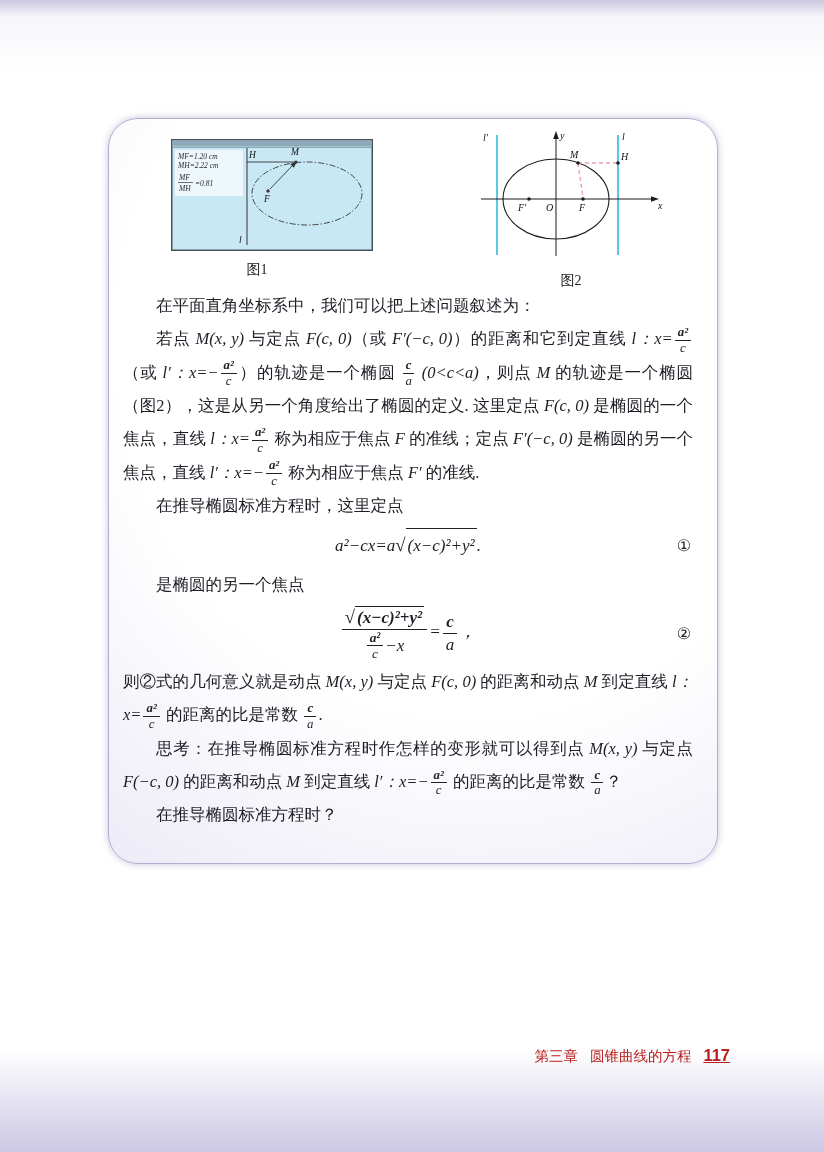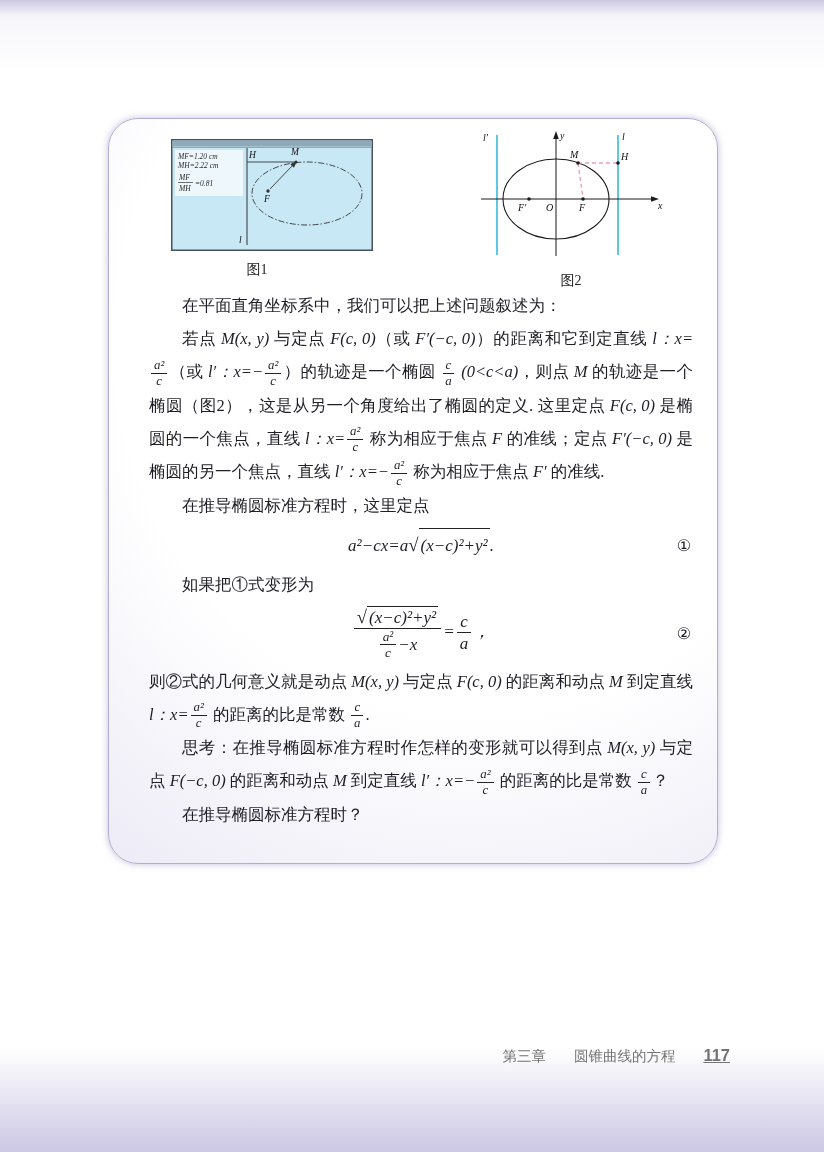--- a/index.html
+++ b/index.html
@@ -13,39 +13,39 @@
     border-radius:30px;border:1px solid #b4acd2;
     background:radial-gradient(140% 120% at 60% 30%, #ffffff 42%, #edebf6 72%, #d6d1e9 100%);
     box-shadow:0 0 7px rgba(125,115,175,.45);
   }
   .figs{position:relative;height:164px;}
   .figbox{position:absolute;}
   .figcap{text-align:center;font-size:14px;color:#222;margin-top:6px;}
   .fm{font:italic 7.5px "Liberation Serif",serif;fill:#2a2a2a;}
   .fl{font:italic 9.5px "Liberation Serif",serif;fill:#111;}
   .fl2{font:italic 10px "Liberation Serif",serif;fill:#111;}
-  .flow{padding:6px 24px 0 40px;font-size:16.5px;line-height:33px;color:#1e1e26;}
+  .flow{padding:6px 24px 0 14px;font-size:16.5px;line-height:33px;color:#1e1e26;}
   .para{margin:0;text-indent:2em;text-align:justify;}
   .para.noindent{text-indent:0;}
   .zh{font-family:"Liberation Serif",serif;}
   .mi{font-family:"Liberation Serif",serif;font-style:italic;}
   .frac{display:inline-flex;flex-direction:column;align-items:center;vertical-align:middle;
         font-size:.78em;line-height:1.15;margin:0 2px;text-indent:0;}
   .frac.big{font-size:1em;line-height:1.25;}
-  .fnum{border-bottom:1px solid #222;padding:0 3px;display:flex;align-items:center;justify-content:flex-end;}
+  .fnum{border-bottom:1px solid #222;padding:0 3px;display:flex;align-items:center;justify-content:flex-end;font-weight:bold;}
   .fden{padding:0 3px;display:flex;align-items:center;justify-content:center;}
   .sqrt{display:inline-flex;align-items:baseline;text-indent:0;}
   .rad{font-style:normal;font-size:1.1em;}
   .radbody{border-top:1px solid #222;font-style:italic;padding:0 2px;}
   .equation{position:relative;display:flex;justify-content:center;align-items:center;
             margin:3px 0;font-size:17px;min-height:40px;}
   .equation.tall{min-height:58px;}
   .eq-label{position:absolute;right:2px;top:50%;transform:translateY(-50%);font-size:16px;font-style:normal;}
-  .footer{position:absolute;top:1046px;right:94px;display:flex;align-items:baseline;gap:28px;
-          color:#737373;font-size:14.5px;}
+  .footer{position:absolute;top:1046px;right:94px;display:flex;align-items:baseline;gap:12px;
+          color:#b91c1c;font-size:14.5px;}
   .footer .pgnum{font-weight:bold;font-size:16.5px;font-family:"Liberation Sans",sans-serif;text-decoration:underline;}
 </style>
 </head>
 <body>
 
 <div class="card">
 
   <div class="figs">
 
     <div class="figbox" style="left:62px;top:20px;width:172px;">
@@ -144,21 +144,21 @@
           </span>
         </span><span class="zh"> 称为相应于焦点 </span><span class="mi">F′</span><span class="zh"> 的准线.</span></div>
       <div class="para"><span class="zh">在推导椭圆标准方程时，这里定点</span></div>
       <div class="equation">
         <span class="eq-body"><span class="mi">a²−cx=a</span><span class="sqrt">
             <span class="rad">√</span>
             <span class="radbody">(x−c)²+y²</span>
           </span><span class="mi">.</span></span>
         <span class="eq-label">①</span>
       </div>
-      <div class="para"><span class="zh">如果把①式变形为</span></div>
+      <div class="para"><span class="zh">是椭圆的另一个焦点</span></div>
       <div class="equation tall">
         <span class="eq-body"><span class="frac big">
             <span class="fnum">
               <span class="sqrt">
                 <span class="rad">√</span>
                 <span class="radbody">(x−c)²+y²</span>
               </span>
             </span>
             <span class="fden">
               <span class="frac">

